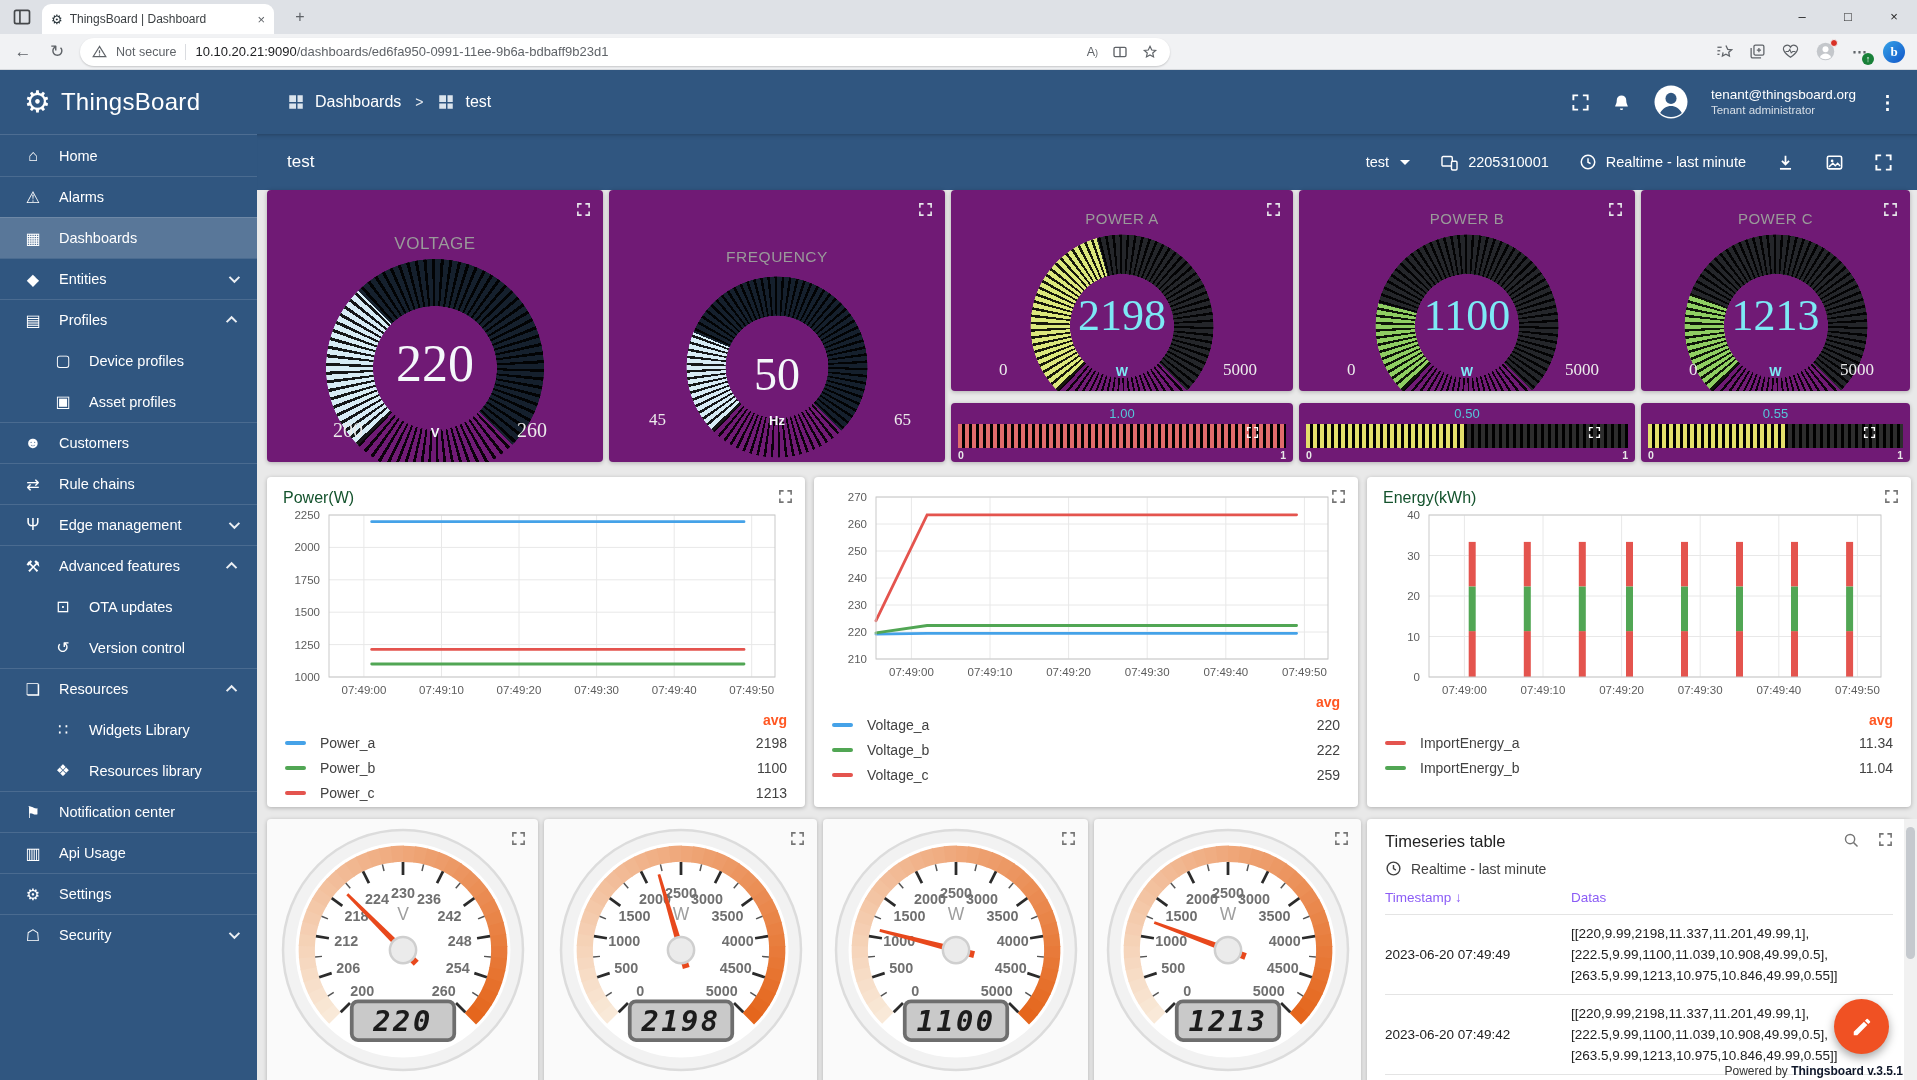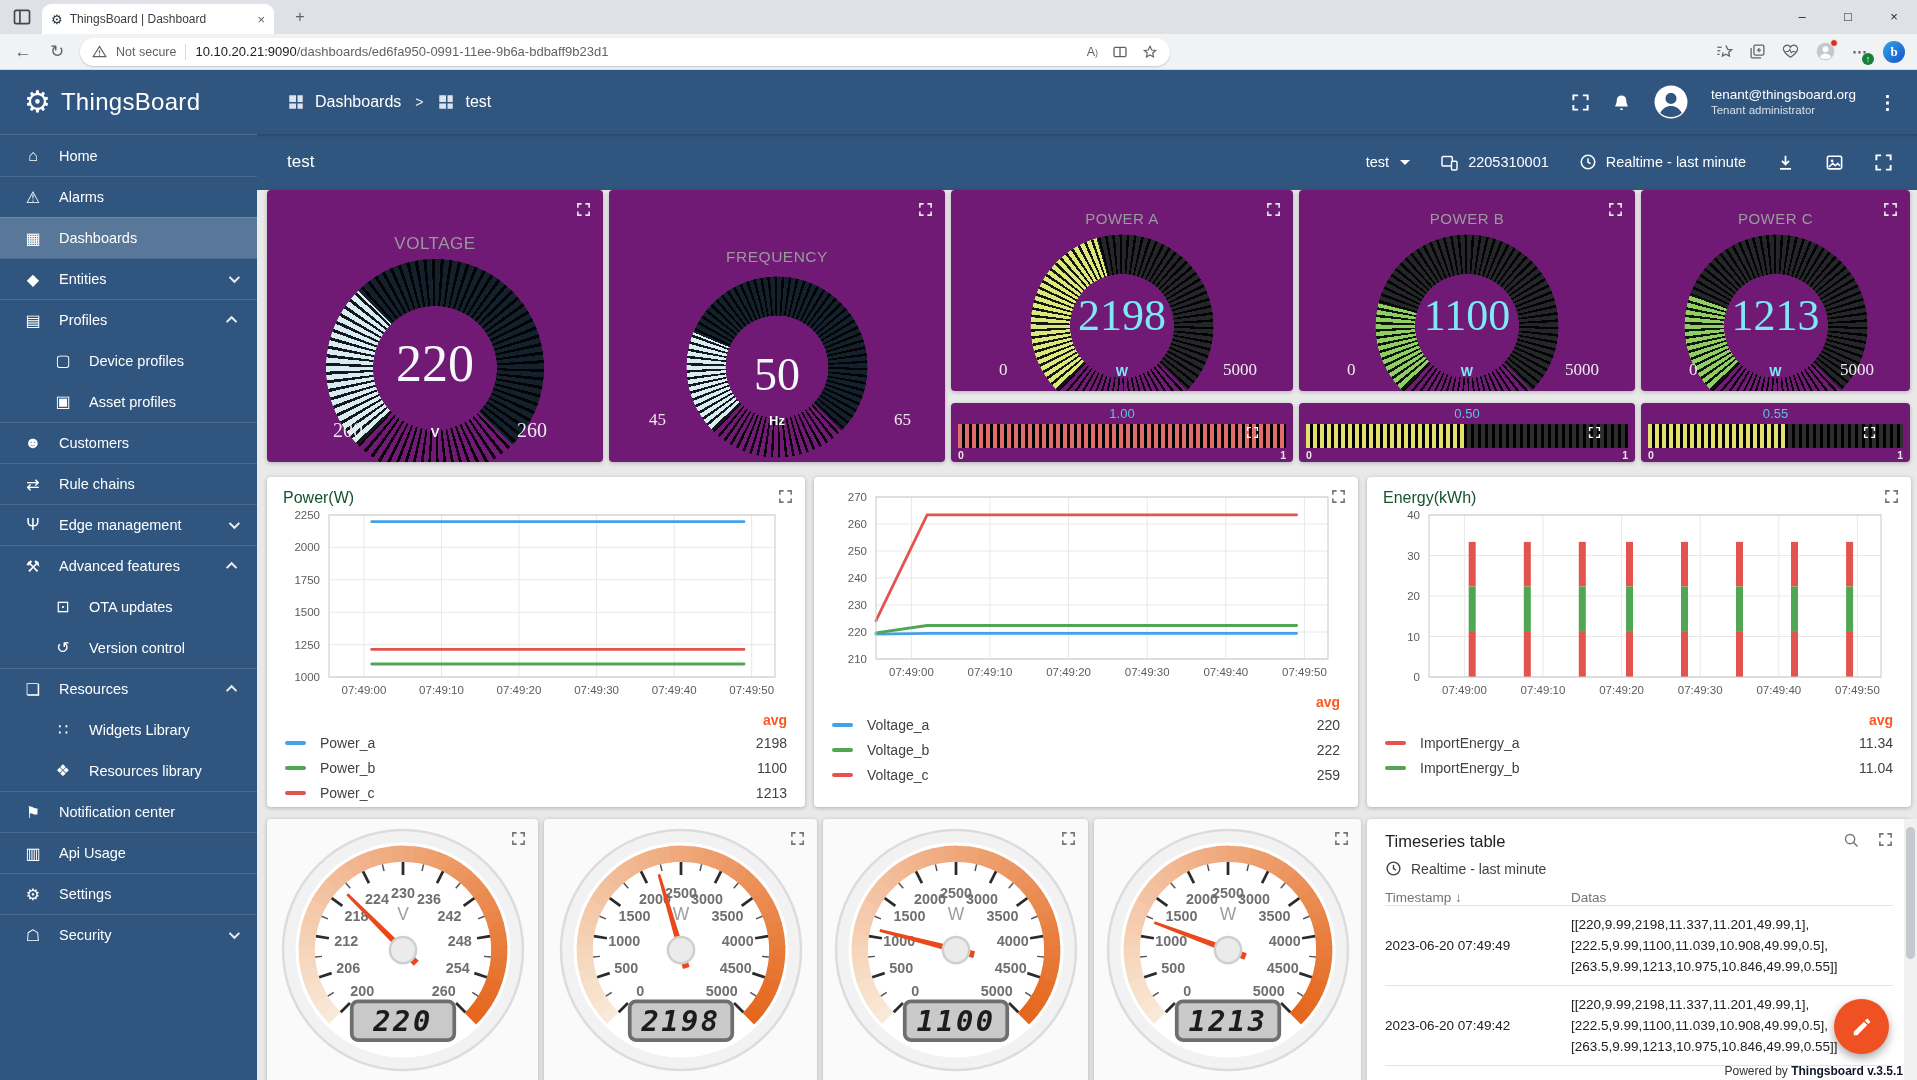--- a/index.html
+++ b/index.html
@@ -121,21 +121,21 @@
   
   .gauge-box{display:flex;justify-content:center;padding-top:6px}
   .g3-card{background:#fafafa}
 
   
   .table-card{padding:13px 18px 0 18px}
   .t-title-row{display:flex;align-items:flex-start}
   .t-title{font-size:16.5px;color:#212121}
   .t-icons{margin-left:auto;display:flex;gap:18px;color:#757575}
   .t-sub{display:flex;align-items:center;gap:9px;margin-top:9px;font-size:14px;color:#424242}
-  .t-head{display:flex;margin-top:13px;color:#737373;font-size:13.5px;border-bottom:1px solid #e4e4e4}
+  .t-head{display:flex;margin-top:13px;color:#8b5cf6;font-size:13.5px;padding-bottom:9px;border-bottom:1px solid #e4e4e4}
   .t-ts{width:186px;flex-shrink:0}
   .t-row{display:flex;align-items:center;border-bottom:1px solid #e4e4e4;padding:8px 0;font-size:13.5px;color:#212121}
   .t-data div{line-height:21px}
 
   
   .fab{position:absolute;right:28px;bottom:26px;width:55px;height:55px;border-radius:50%;background:#f05123;display:flex;align-items:center;justify-content:center;box-shadow:0 4px 10px rgba(0,0,0,.35);cursor:pointer;z-index:20}
   .powered{position:absolute;right:14px;bottom:2px;font-size:12px;color:#333;z-index:21;background:transparent}
   .powered b{color:#0f172a}
   .scrollstrip{position:absolute;right:0;top:749px;width:13px;height:261px;background:#f1f1f1;z-index:15}
   .scrollthumb{position:absolute;top:8px;left:2px;width:9px;height:132px;border-radius:5px;background:#c5c9ce}

